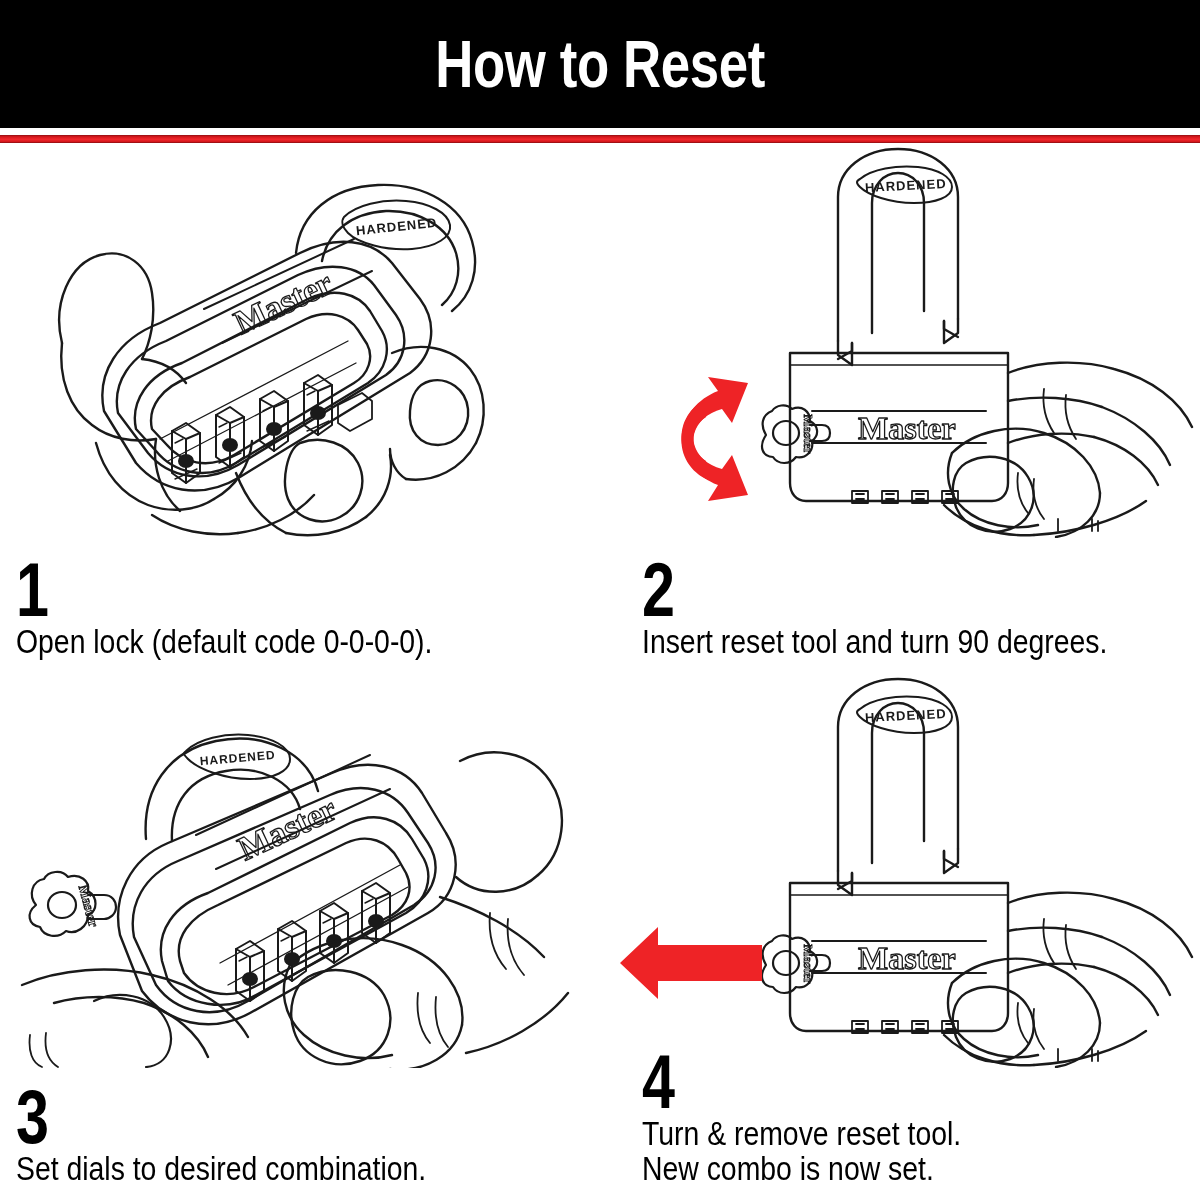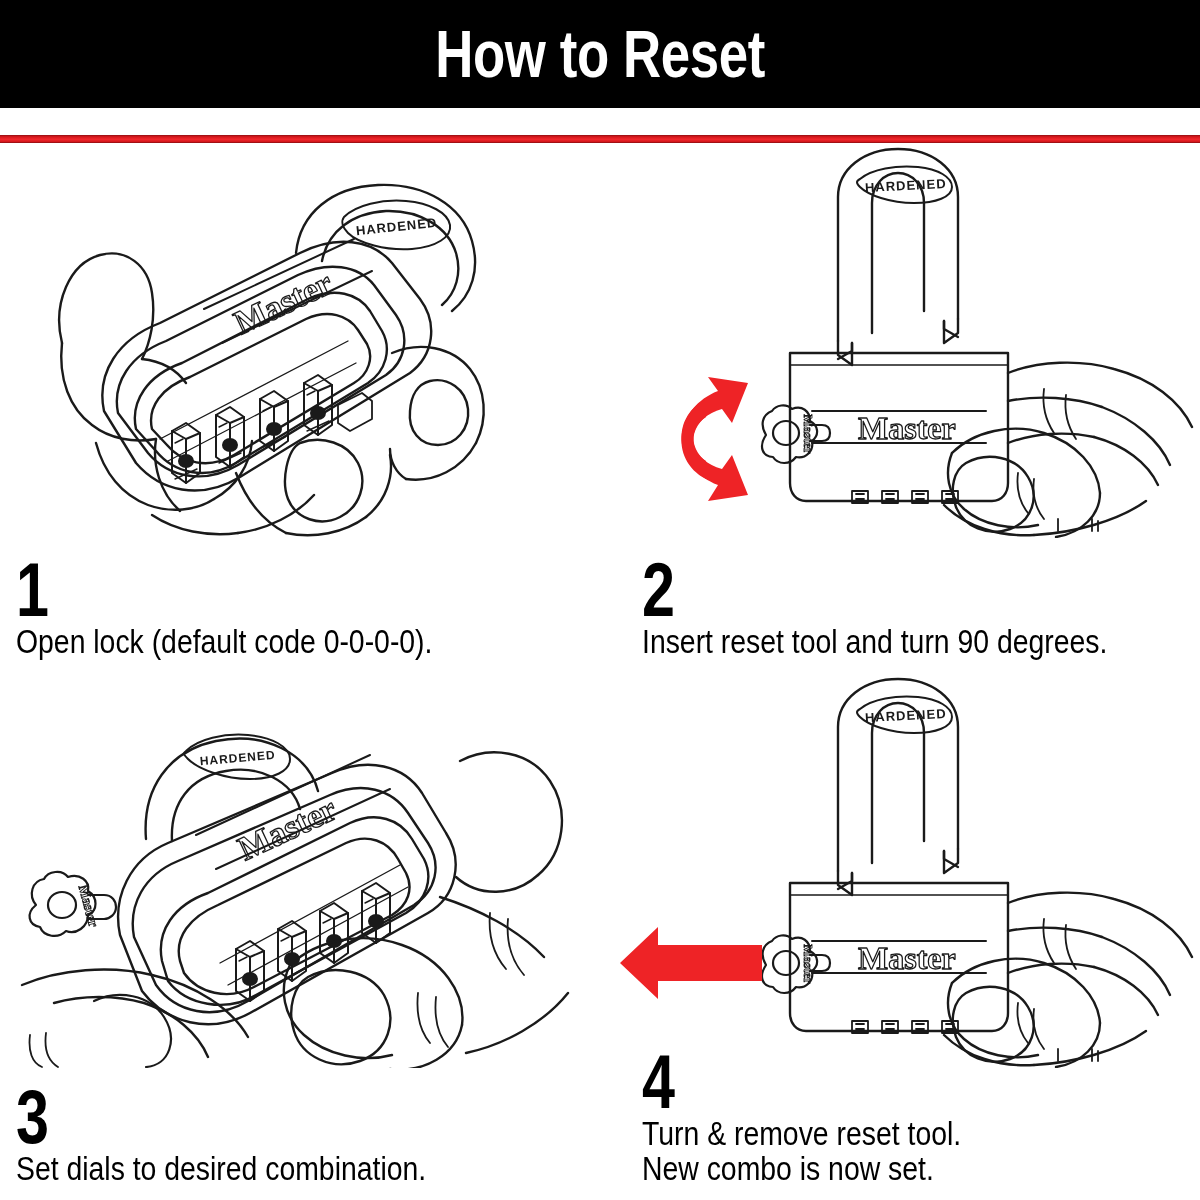--- a/index.html
+++ b/index.html
@@ -13,21 +13,21 @@
     font-family: "Liberation Sans", sans-serif;
     overflow: hidden;
     position: relative;
   }
 
   
   .header-banner {
     position: absolute;
     left: 0; top: 0;
     width: 1200px;
-    height: 108px;
+    height: 128px;
     background: #000000;
     display: flex;
     align-items: center;
     justify-content: center;
   }
   .header-title {
     color: #ffffff;
     font-family: "Liberation Sans Narrow", "Liberation Sans", sans-serif;
     font-weight: bold;
     font-size: 66px;

